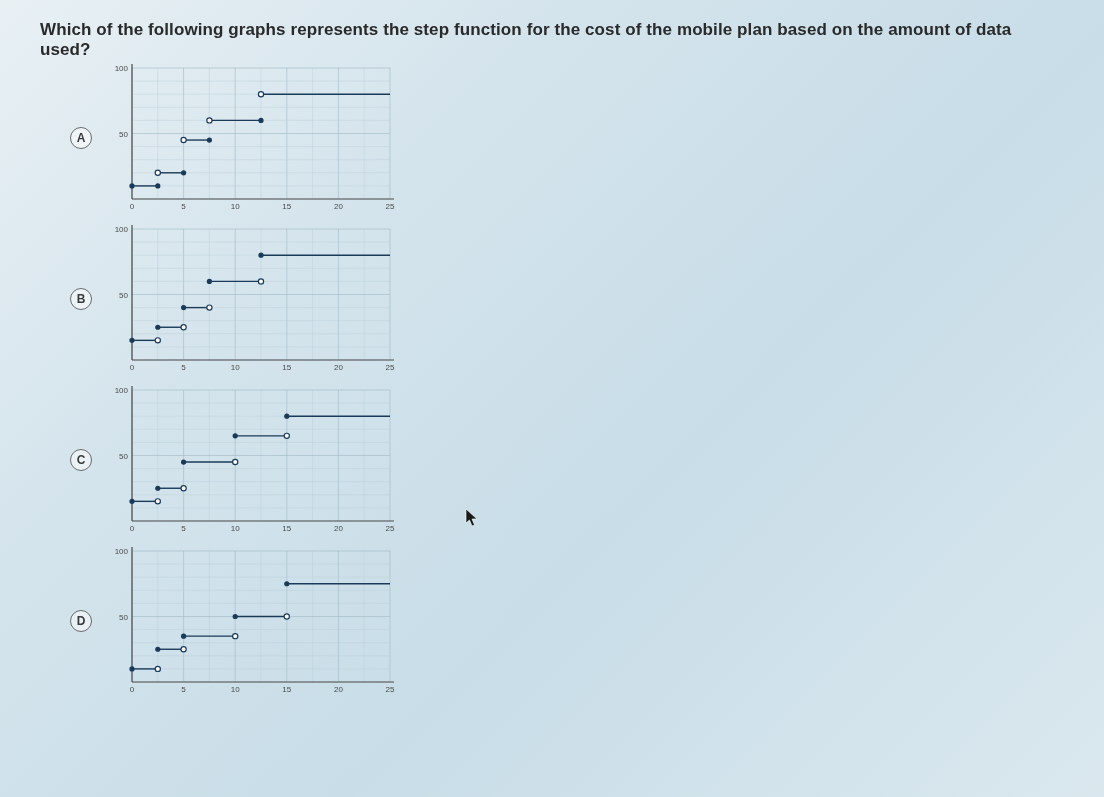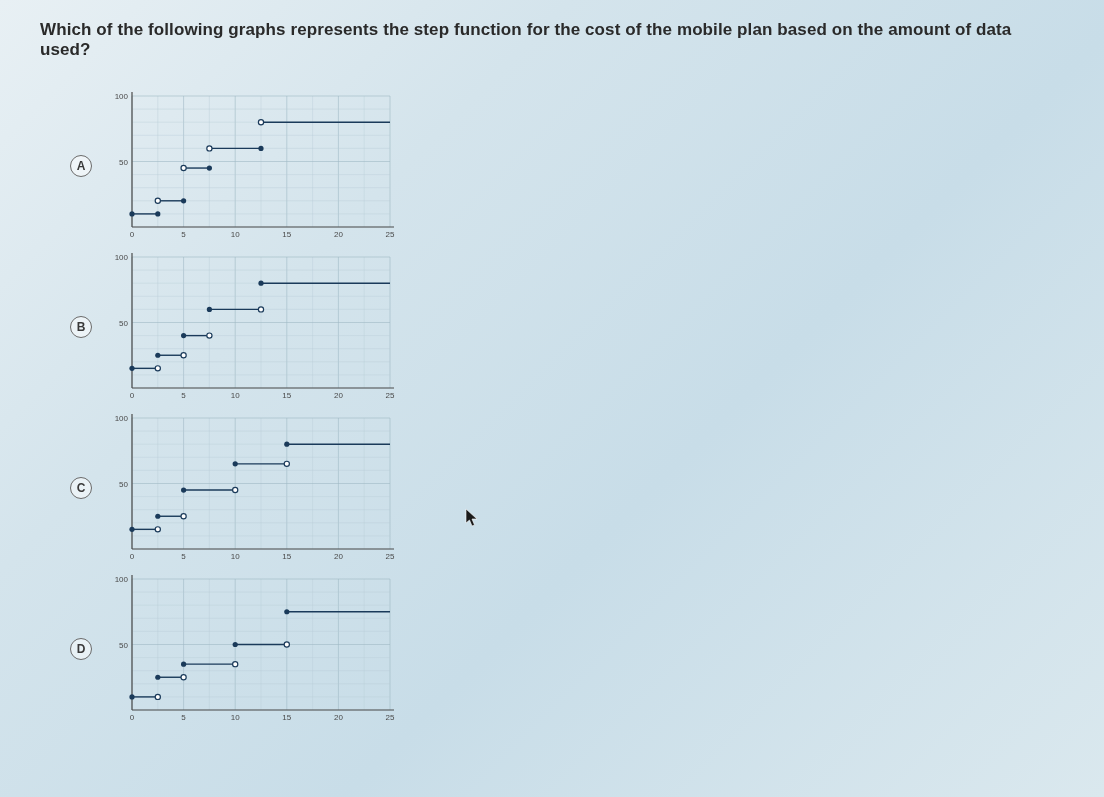--- a/index.html
+++ b/index.html
@@ -8,21 +8,20 @@
     width: 1104px; height: 797px;
     background: linear-gradient(135deg, #e8f0f4 0%, #d4e4ec 30%, #c8dde8 60%, #dae8ee 100%);
     position: relative;
     padding: 20px 40px 10px 40px;
     overflow: hidden;
   }
   .question {
     font-size: 17px;
     font-weight: 600;
     color: #2a2a2a;
-    margin-bottom: 28px;
     letter-spacing: 0.1px;
   }
   .options { display: flex; flex-direction: column; gap: 6px; margin-left: 30px; }
   .option-row { display: flex; align-items: center; gap: 14px; }
   .option-label {
     width: 22px; height: 22px; border: 1.5px solid #6b6b6b; border-radius: 50%;
     display: flex; align-items: center; justify-content: center;
     font-size: 12px; font-weight: 600; color: #3a3a3a;
     background: rgba(255,255,255,0.5);
     flex: 0 0 auto;

